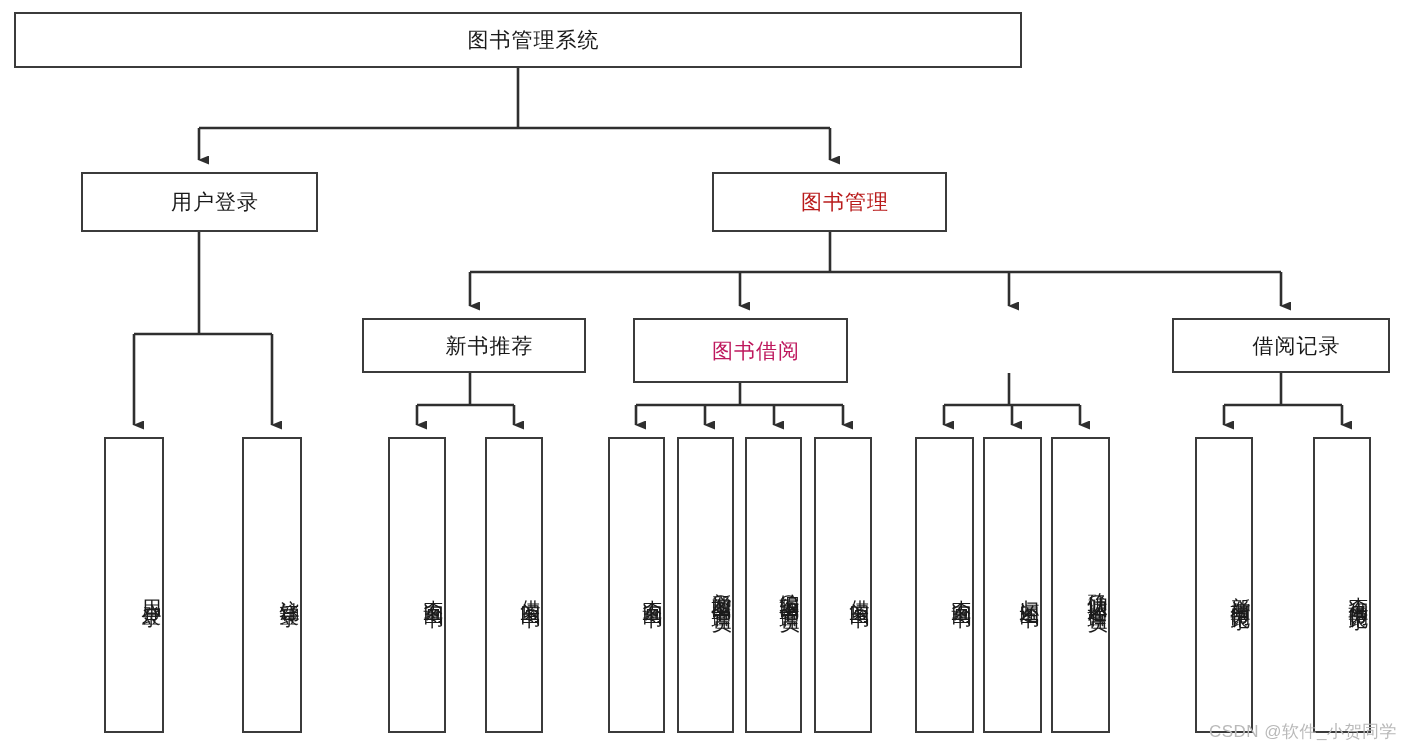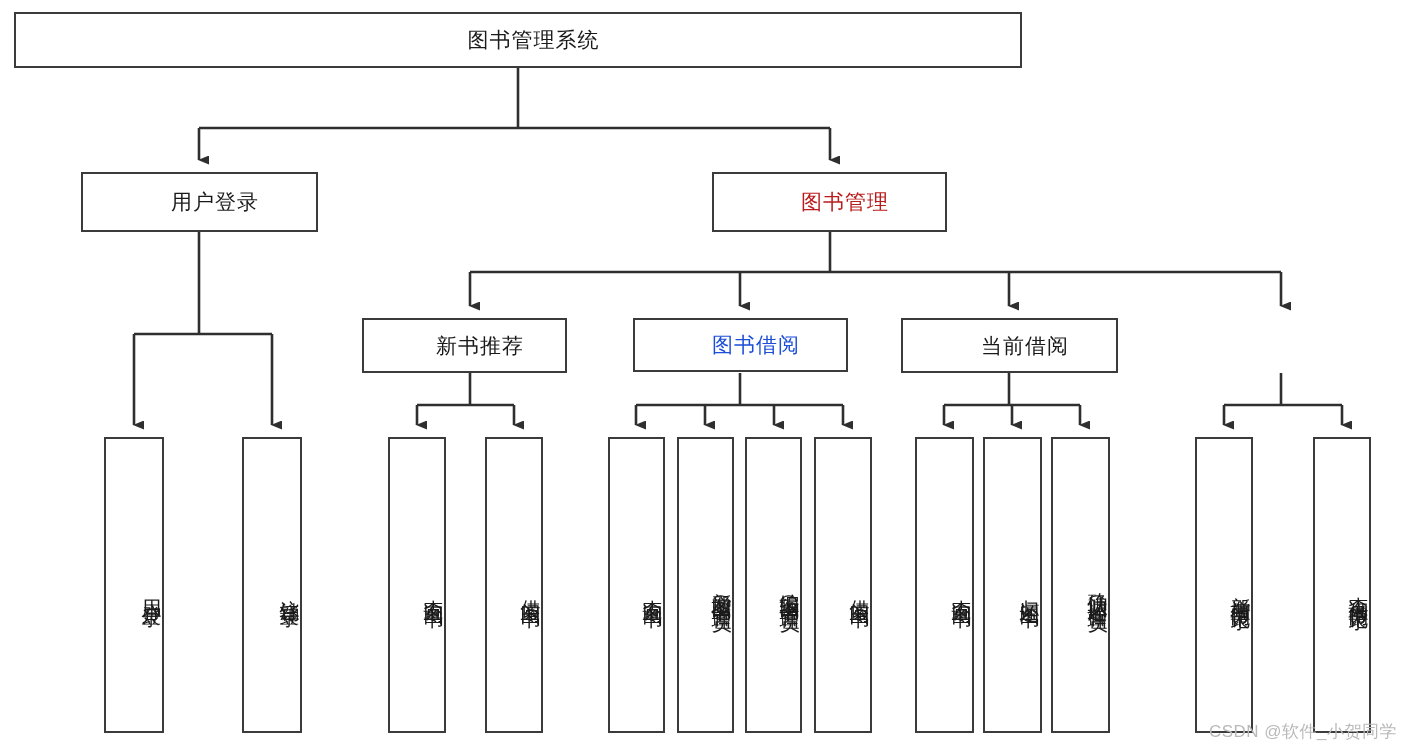--- a/index.html
+++ b/index.html
@@ -139,28 +139,28 @@
     <span>图书管理系统</span>
   </div>
 
   <div class="node horizontal" id="node-l2-0" style="left: 81px; top: 172px; width: 237px; height: 60px; border-color: rgb(59, 59, 59); background: rgb(255, 255, 255); color: rgb(26, 26, 26);">
     <span>用户登录</span>
   </div>
   <div class="node horizontal" id="node-l2-1" style="left: 712px; top: 172px; width: 235px; height: 60px; border-color: rgb(59, 59, 59); background: rgb(255, 255, 255); color: #b91c1c;">
     <span>图书管理</span>
   </div>
 
-  <div class="node horizontal" id="node-l3-0" style="left: 362px; top: 318px; width: 205px; height: 55px; border-color: rgb(59, 59, 59); background: rgb(255, 255, 255); color: rgb(26, 26, 26);">
+  <div class="node horizontal" id="node-l3-0" style="left: 362px; top: 318px; width: 224px; height: 55px; border-color: rgb(59, 59, 59); background: rgb(255, 255, 255); color: rgb(26, 26, 26);">
     <span>新书推荐</span>
   </div>
-  <div class="node horizontal" id="node-l3-1" style="left: 633px; top: 318px; width: 215px; height: 54px; border-color: rgb(59, 59, 59); background: rgb(255, 255, 255); color: #1d4ed8;">
+  <div class="node horizontal" id="node-l3-1" style="left: 633px; top: 318px; width: 215px; height: 65px; border-color: rgb(59, 59, 59); background: rgb(255, 255, 255); color: #be185d;">
     <span>图书借阅</span>
   </div>
-  <div class="node horizontal" id="node-l3-2" style="left: 901px; top: 318px; width: 217px; height: 55px; border-color: rgb(59, 59, 59); background: rgb(255, 255, 255); color: rgb(26, 26, 26);">
-    <span>当前借阅</span>
+  <div class="node horizontal" id="node-l3-3" style="left: 1172px; top: 318px; width: 218px; height: 55px; border-color: rgb(59, 59, 59); background: rgb(255, 255, 255); color: rgb(26, 26, 26);">
+    <span>借阅记录</span>
   </div>
 
   <div class="node vertical" id="node-leaf-0" style="left: 104px; top: 437px; width: 60px; height: 296px; border-color: rgb(59, 59, 59); background: rgb(255, 255, 255); color: rgb(26, 26, 26);">
     <span>用户登录</span>
   </div>
   <div class="node vertical" id="node-leaf-1" style="left: 242px; top: 437px; width: 60px; height: 296px; border-color: rgb(59, 59, 59); background: rgb(255, 255, 255); color: rgb(26, 26, 26);">
     <span>注销登录</span>
   </div>
   <div class="node vertical" id="node-leaf-2" style="left: 388px; top: 437px; width: 58px; height: 296px; border-color: rgb(59, 59, 59); background: rgb(255, 255, 255); color: rgb(26, 26, 26);">
     <span>查询图书</span>

